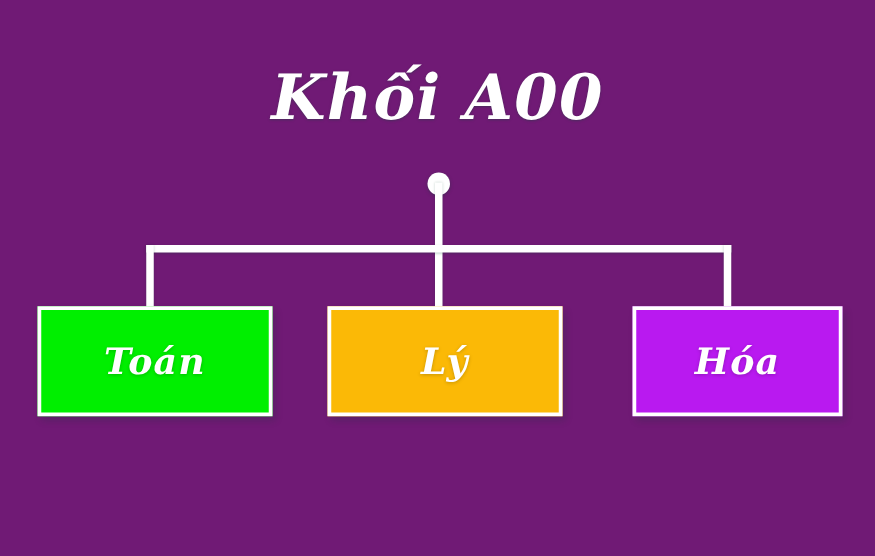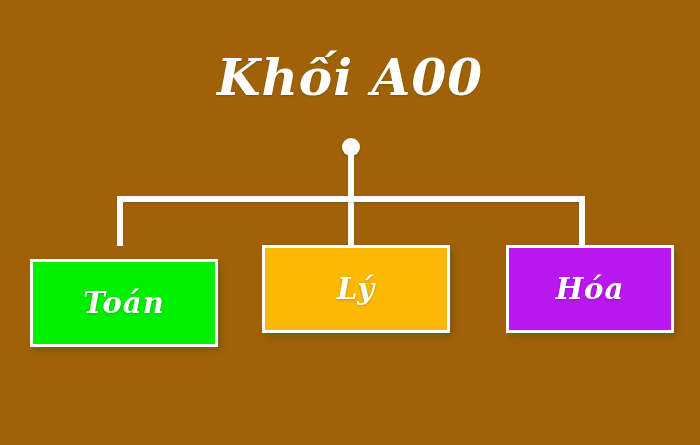--- a/index.html
+++ b/index.html
@@ -10,21 +10,21 @@
     width: 700px;
     height: 445px;
     overflow: hidden;
     font-family: "DejaVu Serif", serif;
   }
 
   #diagram {
     position: relative;
     width: 700px;
     height: 445px;
-    background: #a16207;
+    background: #701a75;
   }
 
   
   .title {
     position: absolute;
     left: 0;
     top: 52px;
     width: 700px;
     text-align: center;
     color: #ffffff;
@@ -106,21 +106,21 @@
     color: #ffffff;
     font-family: "DejaVu Serif", serif;
     font-style: italic;
     font-weight: bold;
     font-size: 29px;
     letter-spacing: 1px;
     text-shadow: 0 1px 3px rgba(0, 0, 0, 0.22);
     white-space: nowrap;
   }
 
-  #box-toan { left: 30px;  width: 188px; margin-top: 14px; }
+  #box-toan { left: 30px;  width: 188px; }
   #box-ly   { left: 262px; width: 188px; justify-content: center; }
   #box-hoa  { left: 494px; width: 168px; margin-left: 12px; }
 </style>
 </head>
 <body>
 
 <div id="diagram">
 
   <div class="title">Khối A00</div>
 

